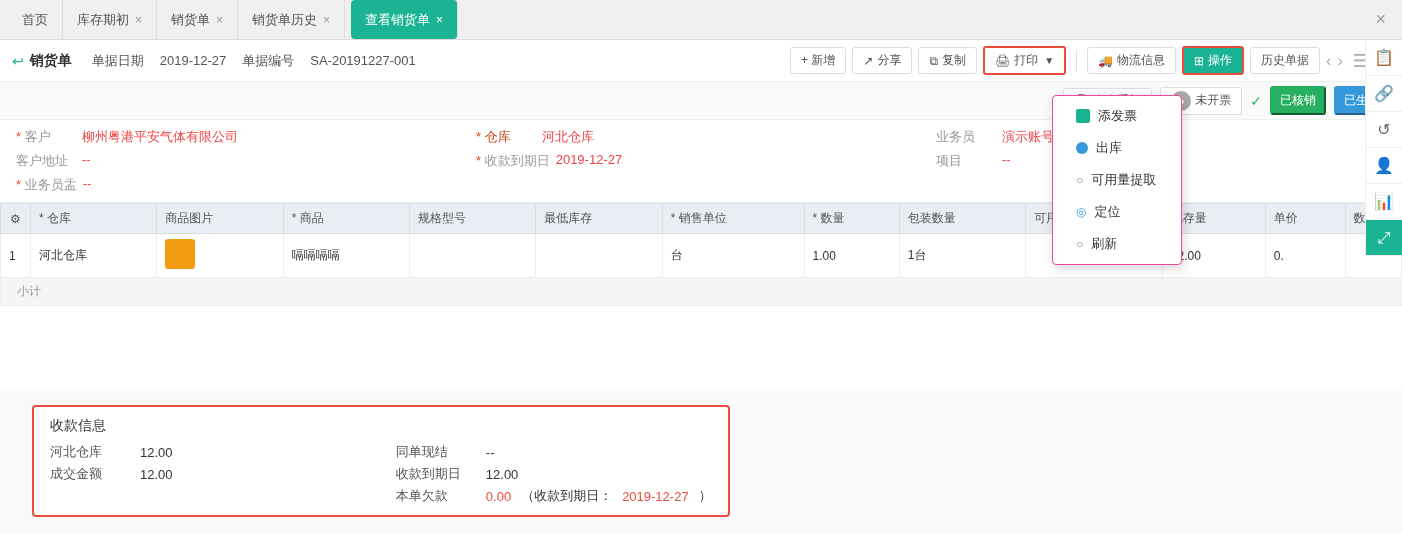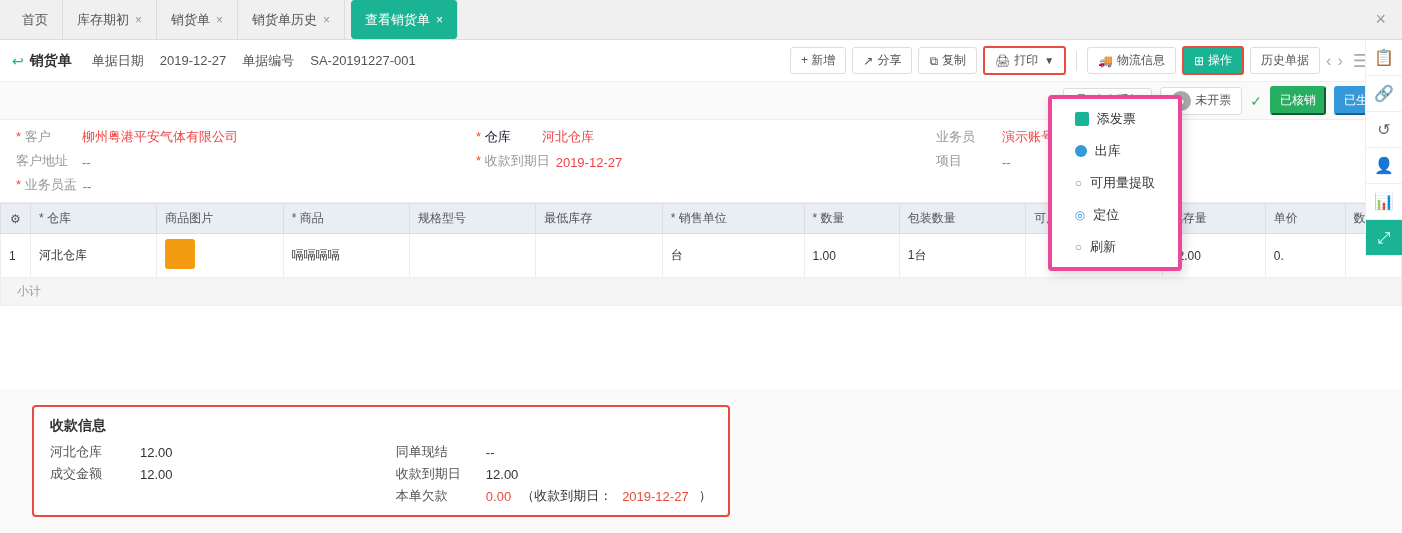--- a/index.html
+++ b/index.html
@@ -37,21 +37,21 @@
     .btn-action.red-border { border: 2px solid #e74c3c; }
     .btn-status-green { background: #27ae60; color: #fff; border-color: #27ae60; border-radius: 3px; padding: 4px 8px; font-size: 12px; }
     .btn-status-blue { background: #3498db; color: #fff; border-color: #3498db; border-radius: 3px; padding: 4px 8px; font-size: 12px; }
 
     
     .sub-toolbar { display: flex; align-items: center; padding: 4px 12px; border-bottom: 1px solid #eee; background: #fafafa; gap: 8px; }
     .btn-sub { display: flex; align-items: center; gap: 4px; padding: 3px 10px; border: 1px solid #ddd; background: #fff; border-radius: 3px; cursor: pointer; font-size: 12px; color: #555; }
     .btn-circle { width: 20px; height: 20px; border-radius: 50%; display: inline-flex; align-items: center; justify-content: center; font-size: 11px; color: #fff; }
     .btn-circle.gray { background: #aaa; }
     .check-green { color: #27ae60; font-size: 14px; }
-    .form-row { display: flex; align-items: flex-end; gap: 6px; }
+    .form-row { display: flex; align-items: flex-start; gap: 6px; }
     .form-label { color: #999; white-space: nowrap; min-width: 60px; }
     .form-value { color: #ef4444; }
     .add-note { color: #f39c12; cursor: pointer; display: flex; align-items: center; gap: 3px; }
 
     
     .table-container { flex: 1; overflow: auto; }
     table { width: 100%; border-collapse: collapse; font-size: 12px; }
     thead tr { background: #e8eef3; }
     thead th { padding: 6px 8px; text-align: left; border: 1px solid #ddd; font-weight: normal; color: #555; white-space: nowrap; }
     tbody tr { background: #fff; }
@@ -59,30 +59,30 @@
     tbody tr.subtotal { background: #f5f5f5; color: #999; }
     tbody td { padding: 5px 8px; border: 1px solid #eee; white-space: nowrap; }
     .gear-col { width: 30px; text-align: center; }
     .product-img { width: 30px; height: 30px; background: #f39c12; display: inline-block; border-radius: 3px; }
 
     
     .payment-box {
       border: 2px solid #e74c3c; margin: 10px 16px; padding: 10px 16px; border-radius: 4px;
       background: #fff; display: inline-block; min-width: 520px;
     }
-    .payment-title { font-weight: bold; font-size: 14px; margin-bottom: 8px; }
+    .payment-title { font-weight: normal; font-size: 14px; margin-bottom: 8px; }
     .payment-grid { display: grid; grid-template-columns: 1fr 1fr; gap: 4px 30px; }
     .payment-row { display: flex; align-items: center; gap: 10px; font-size: 13px; }
     .payment-label { color: #555; min-width: 80px; }
     .payment-value { color: #333; }
     .payment-value.red { color: #e74c3c; }
 
     
     .dropdown-menu {
-      position: absolute; top: 52px; right: 140px; background: #fff; border: 4px solid #ec4899;
+      position: absolute; top: 52px; right: 140px; background: #fff; border: 1px solid #ec4899;
       border-radius: 4px; box-shadow: 2px 4px 12px rgba(0,0,0,0.15); z-index: 100; min-width: 130px; padding: 4px 9px;
     }
     .dropdown-item { display: flex; align-items: center; gap: 8px; padding: 7px 14px; cursor: pointer; font-size: 13px; color: #333; }
     .dot { width: 12px; height: 12px; border-radius: 50%; display: inline-block; }
     .dot.blue { background: #3498db; }
     .icon-square { width: 14px; height: 14px; background: #1ab394; border-radius: 2px; display: inline-block; }
 
     
     .right-icons { position: absolute; right: 0; top: 40px; display: flex; flex-direction: column; gap: 0; border-left: 1px solid #eee; }
     .right-icon-btn { width: 36px; height: 36px; display: flex; align-items: center; justify-content: center; cursor: pointer; border-bottom: 1px solid #eee; background: #fff; font-size: 16px; color: #666; }
@@ -182,21 +182,21 @@
         <span>已生效</span>
       </button>
     </div>
 
     <div style="padding: 8px 16px; display:grid; grid-template-columns: 1fr 1fr 1fr; gap:6px 10px; border-bottom:1px solid #eee;">
       <div class="form-row">
         <span class="form-label" style="color:#e74c3c;">* <span style="color:#999;">客户</span></span>
         <span class="form-value">柳州粤港平安气体有限公司</span>
       </div>
       <div class="form-row">
-        <span class="form-label" style="color:#e74c3c;">* <span style="color:#0f172a;">仓库</span></span>
+        <span class="form-label" style="color:#e74c3c;">* <span style="color:#c2410c;">仓库</span></span>
         <span class="form-value">河北仓库</span>
       </div>
       <div class="form-row">
         <span class="form-label" style="color:#999;">业务员</span>
         <span class="form-value">演示账号</span>
       </div>
       <div class="form-row">
         <span class="form-label" style="color:#999;">客户地址</span>
         <span class="form-value">--</span>
       </div>

